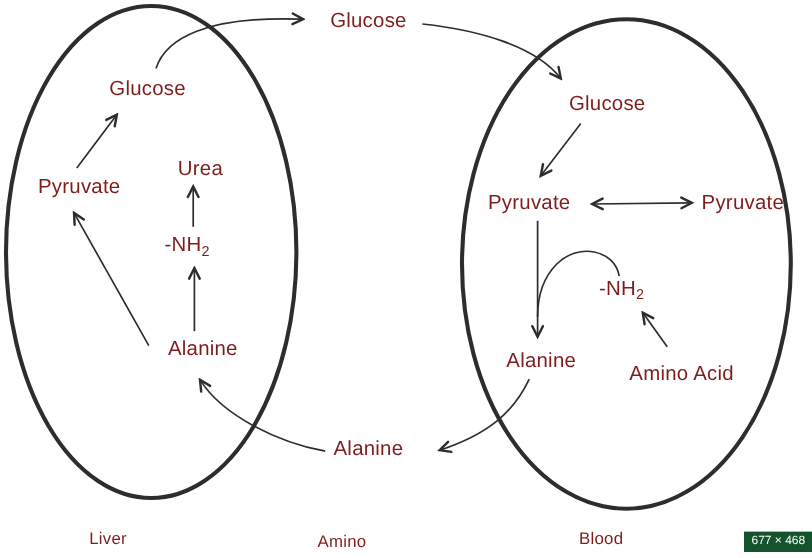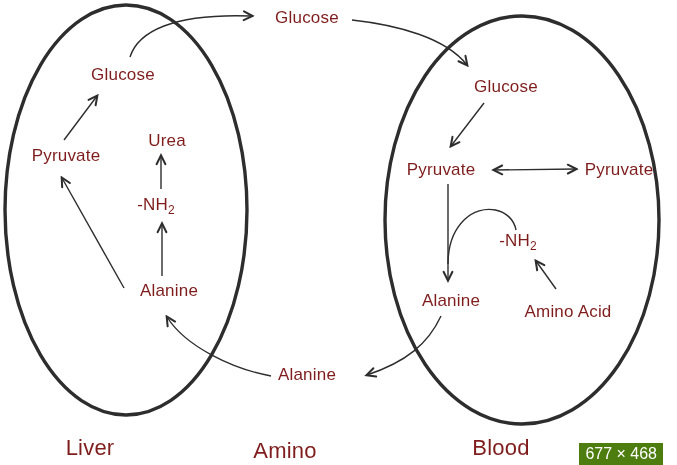--- a/index.html
+++ b/index.html
@@ -19,28 +19,28 @@
     font-size: 17px;
     white-space: nowrap;
     line-height: 1;
     letter-spacing: 0.2px;
   }
   .lbl .sub {
     font-size: 12px;
     position: relative;
     top: 4px;
   }
-  .region-lbl { font-size: 22px; }
+  .region-lbl { font-size: 14px; }
   #size-badge {
     position: absolute;
-    right: 14px;
+    right: 0;
     top: 443px;
-    background: #4d7c0f;
+    background: #14532d;
     color: #ffffff;
-    font-size: 16px;
+    font-size: 10px;
     padding: 3px 6px 4px 6px;
     line-height: 1;
   }
 </style>
 </head>
 <body>
 
 <div id="stage">
 
   <svg id="diagram-svg" width="677" height="465" viewBox="0 0 677 465">

